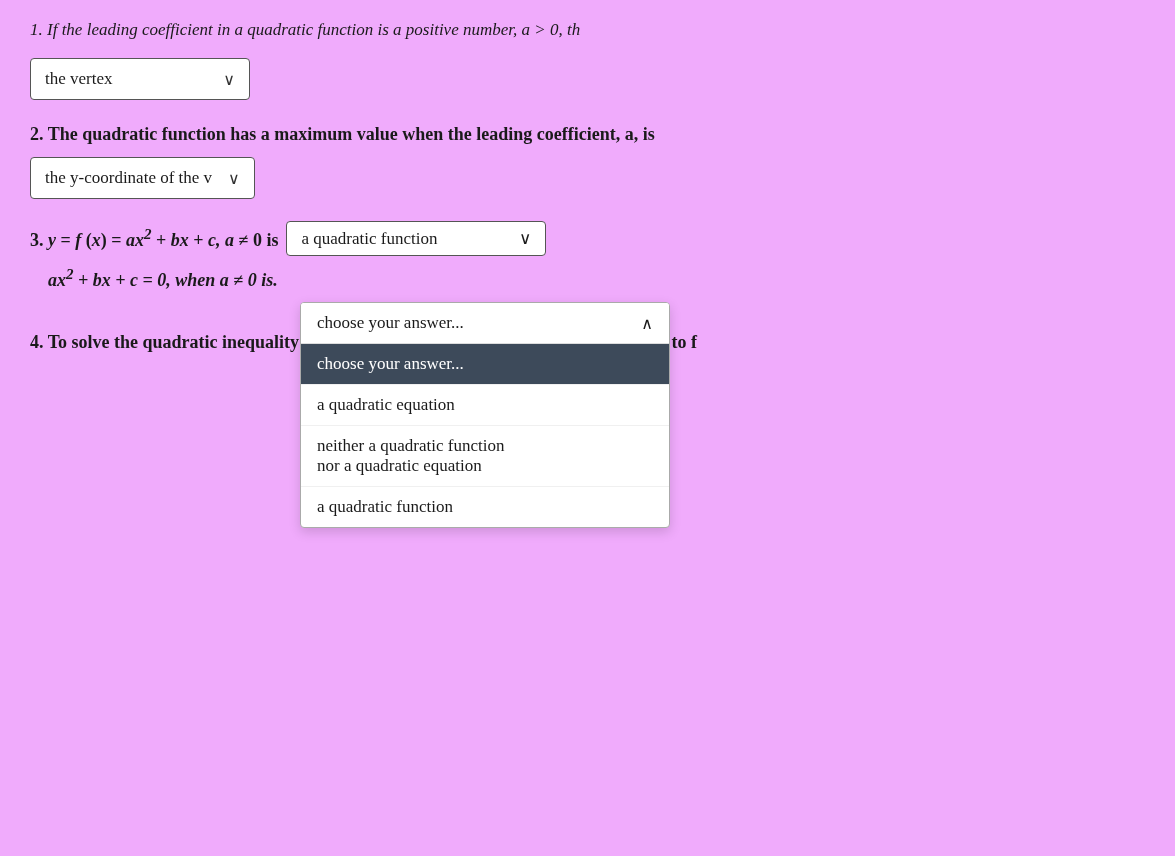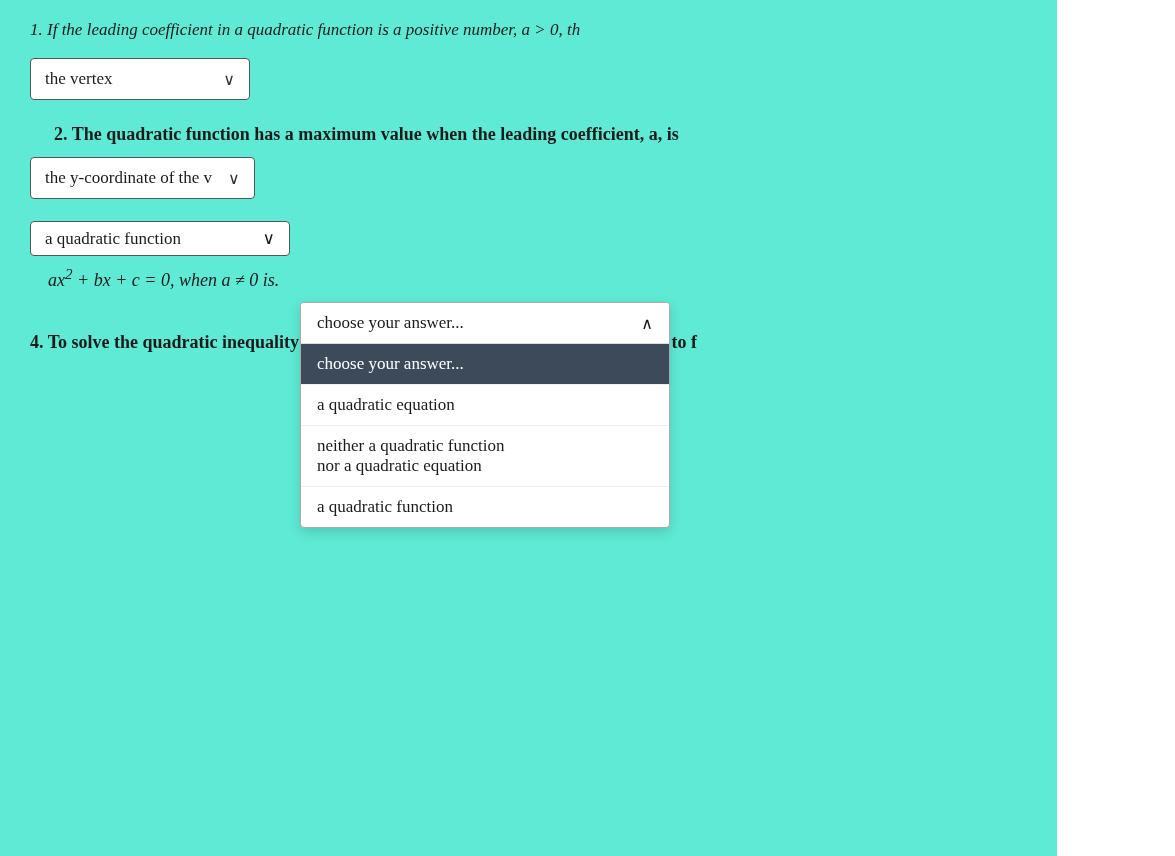--- a/index.html
+++ b/index.html
@@ -14,23 +14,23 @@
       font-size: 18px;
       color: #1a1a1a;
       padding: 0;
       overflow: hidden;
       width: 1175px;
       height: 856px;
       position: relative;
     }
 
     .page-container {
-      width: 1057px;
+      width: 1175px;
       height: 856px;
-      background: #5eead4;
+      background: #f0abfc;
       padding: 20px 30px;
       position: relative;
     }
 
     .top-banner {
       font-size: 17px;
       color: #1a1a1a;
       margin-bottom: 18px;
       font-style: italic;
     }
@@ -175,37 +175,40 @@
   </div>
 
   <div class="question-block">
     <div class="dropdown-select">
       <span>the vertex</span>
       <span class="chevron">∨</span>
     </div>
   </div>
 
   <div class="question-block">
-    <div class="question-text normal" style="font-style:normal; font-weight: bold; margin-bottom:10px; font-family: Georgia, serif; margin-left: 24px;">2. The quadratic function has a maximum value when the leading coefficient, a, is</div>
+    <div class="question-text normal" style="font-style:normal; font-weight: bold; margin-bottom:10px; font-family: Georgia, serif;">2. The quadratic function has a maximum value when the leading coefficient, a, is</div>
     <div class="dropdown-select">
       <span>the y-coordinate of the v</span>
       <span class="chevron">∨</span>
     </div>
   </div>
 
   <div class="question-block q3-container">
     <div class="q3-line1">
+      <span style="font-weight:bold; font-family: Georgia, serif; font-size:18px;">
+        3. <span style="font-style:italic;">y</span> = <span style="font-style:italic;">f</span> (<span style="font-style:italic;">x</span>) = <span style="font-style:italic;">ax</span><sup style="font-style:italic;">2</sup> + <span style="font-style:italic;">bx</span> + <span style="font-style:italic;">c, a</span> ≠ 0 is
+      </span>
       <div class="dropdown-selected-q3" style="position:relative;">
         <span>a quadratic function</span>
         <span class="chevron">∨</span>
       </div>
     </div>
 
     <div class="q3-line2" style="position:relative;">
-      <span style="font-style:italic; font-size:18px; font-weight:normal;text-align:right;">
+      <span style="font-style:italic; font-size:18px; font-weight:bold;text-align:right;">
         &nbsp;&nbsp;&nbsp;&nbsp;<span style="font-style:italic;">ax</span><sup style="font-style:italic;">2</sup> + <span style="font-style:italic;">bx</span> + <span style="font-style:italic;">c</span> = 0, when <span style="font-style:italic;">a</span> ≠ 0 is.
       </span>
 
       <div class="popup-wrapper">
         <div class="dropdown-popup">
           <div class="dropdown-popup-header">
             <span>choose your answer...</span>
             <span class="chevron-up">∧</span>
           </div>
           <div class="dropdown-item highlighted">

